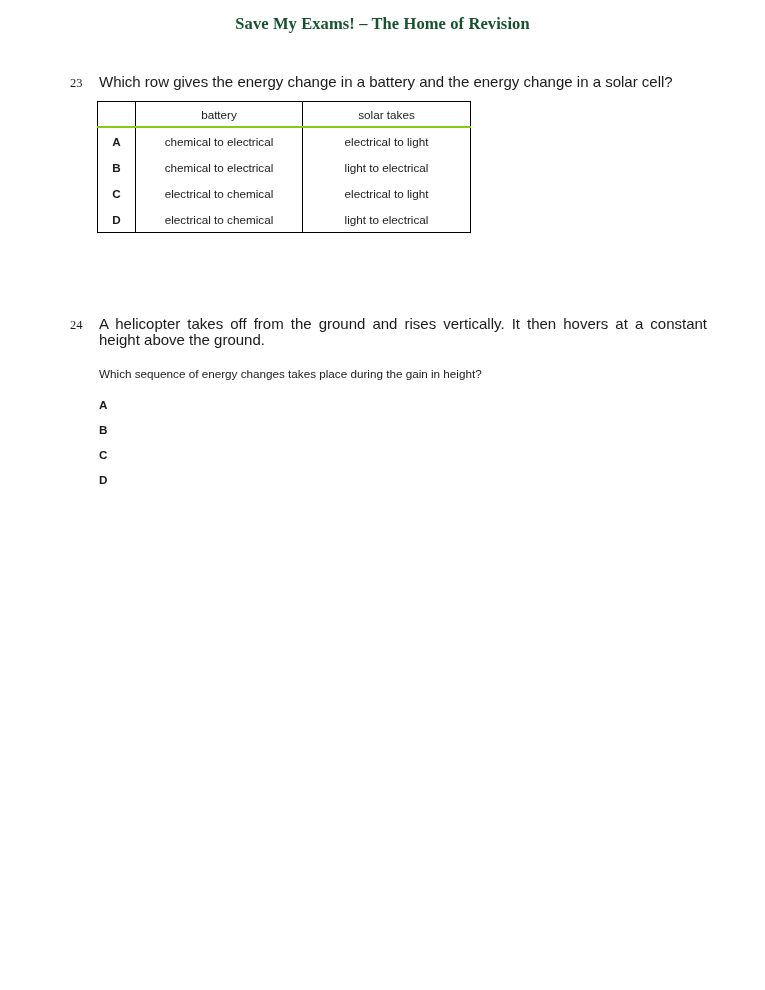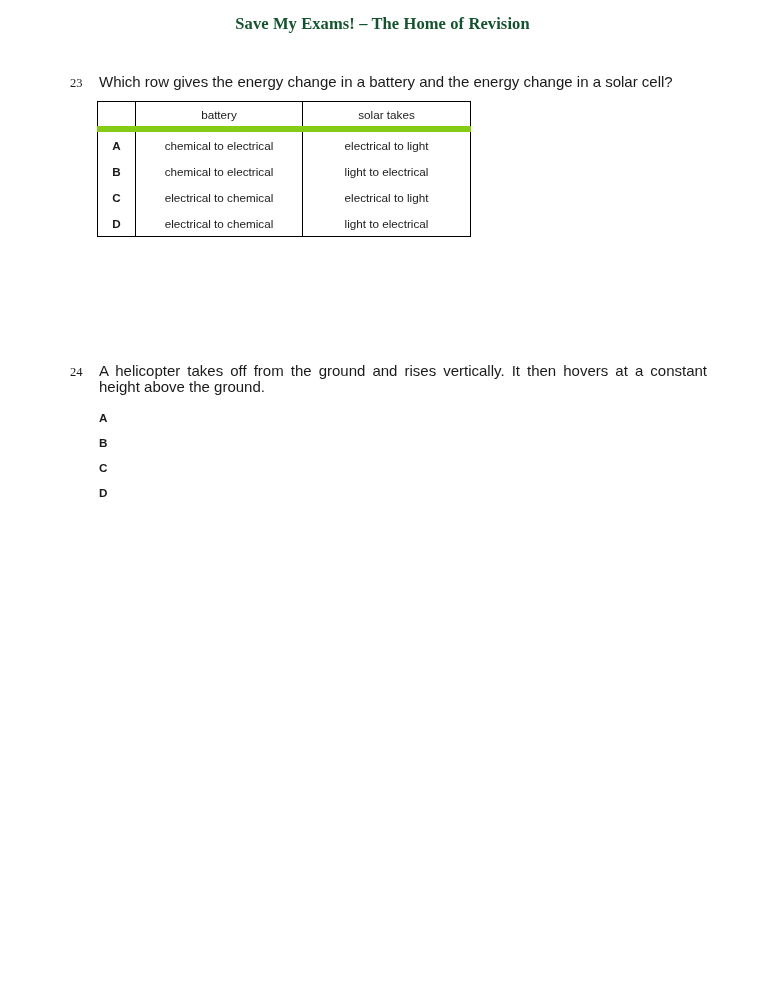--- a/index.html
+++ b/index.html
@@ -88,21 +88,21 @@
   table.opt-table td {
     font-size: 11.7px;
     font-weight: normal;
     text-align: center;
     padding: 0;
     height: 26px;
     vertical-align: middle;
   }
   table.opt-table thead th {
     height: 24px;
-    border-bottom: 6px solid #84cc16;
+    border-bottom: 2px solid #84cc16;
   }
   
   table.opt-table th.sep-strong,
   table.opt-table td.sep-strong {
     border-right: 1.6px solid #000;
   }
   table.opt-table th.sep-thin,
   table.opt-table td.sep-thin {
     border-right: 1px solid #000;
   }
@@ -190,27 +190,28 @@
         <tr>
           <td class="letter sep-strong">D</td>
           <td class="sep-thin">electrical to chemical</td>
           <td>light to electrical</td>
         </tr>
       </tbody>
     </table>
   </div>
 </div>
 
-<div class="question" style="top:316px;margin-top:47px;">
+<div class="question" style="top:316px;">
 
   <div class="q-head">
     <div class="q-num">24</div>
     <div class="q-text justify">A helicopter takes off from the ground and rises vertically. It then hovers at a constant height above the ground.</div>
   </div>
 
+  <div class="sub-q">Which sequence of energy changes takes place during the gain in height?</div>
 
   <div class="opt-list">
 
     <div class="opt-row">
       <div class="opt-letter">A</div>
     </div>
 
     <div class="opt-row">
       <div class="opt-letter">B</div>
     </div>

